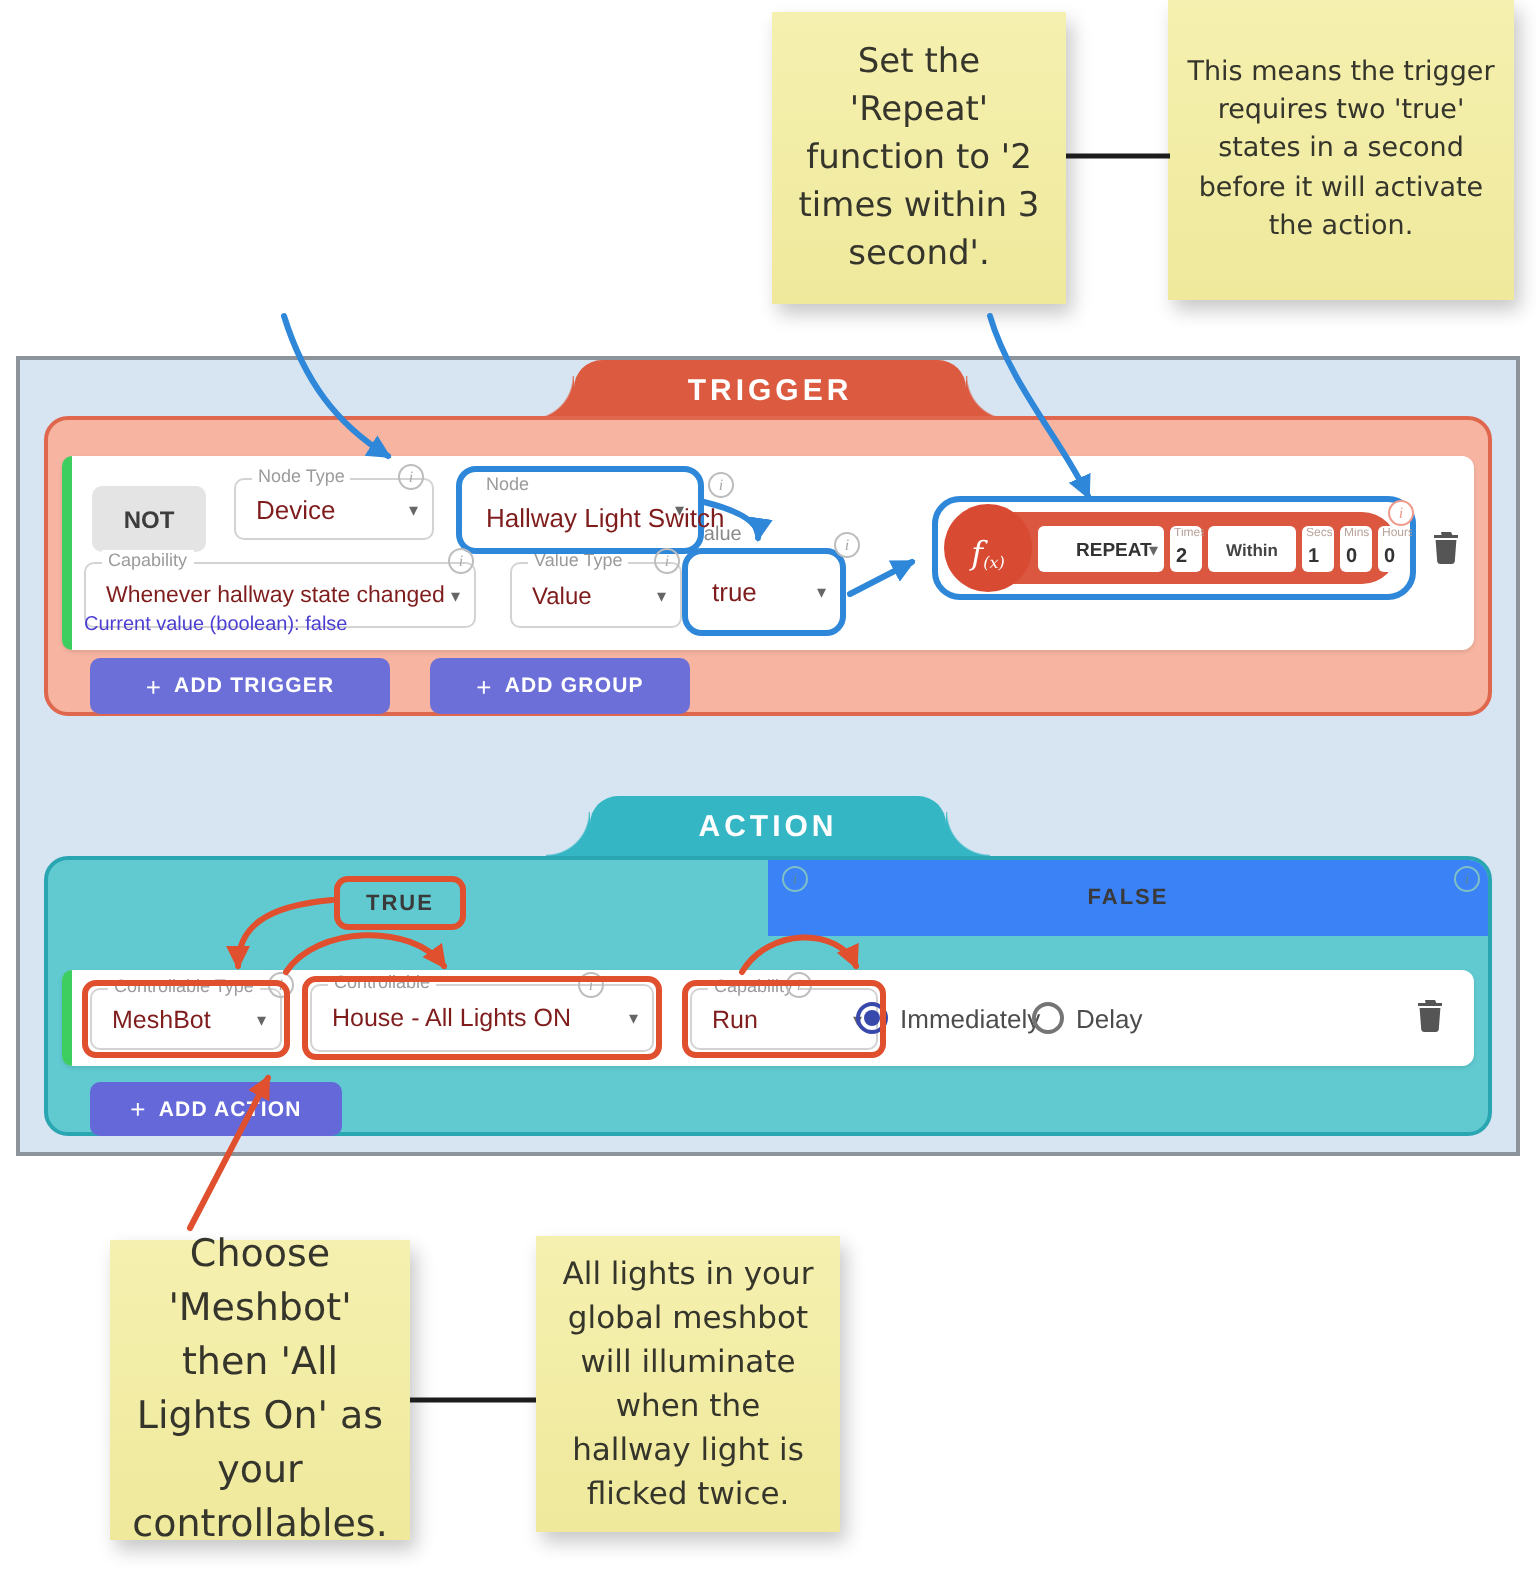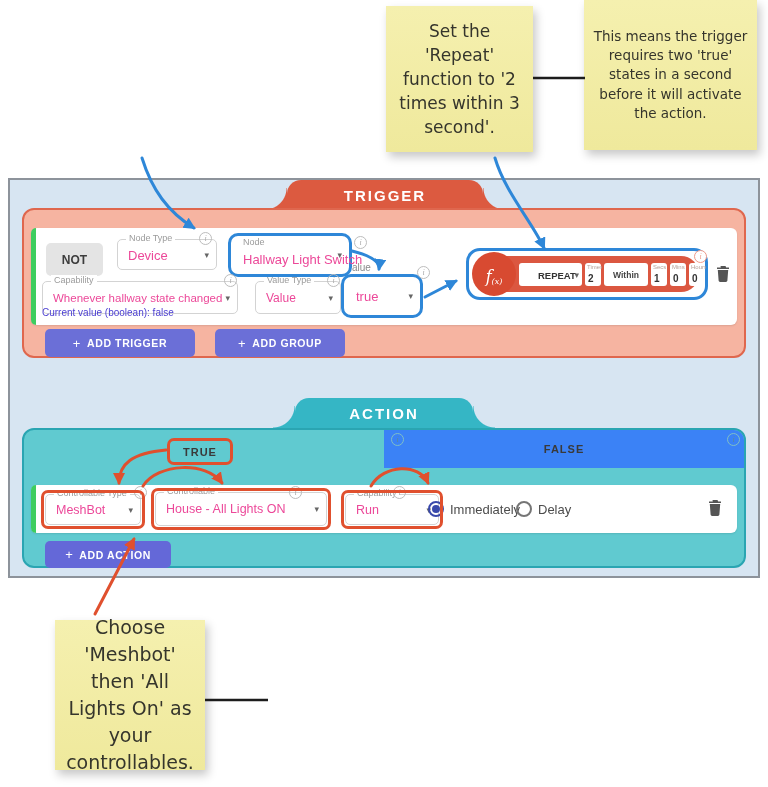--- a/index.html
+++ b/index.html
@@ -10,21 +10,21 @@
   .sectab{position:absolute;display:flex;align-items:center;justify-content:center;color:#fff;font-weight:bold;letter-spacing:2px;font-size:15px;border-radius:14px 14px 0 0;background:var(--c)}
   .sectab::before,.sectab::after{content:"";position:absolute;bottom:0;width:22px;height:22px}
   .sectab::before{left:-22px;background:radial-gradient(circle 22px at 0 0,transparent 21px,var(--c) 22px)}
   .sectab::after{right:-22px;background:radial-gradient(circle 22px at 100% 0,transparent 21px,var(--c) 22px)}
   .panel{position:absolute;box-sizing:border-box;border-radius:12px}
   .card{position:absolute;background:#fff;border-radius:6px;box-shadow:0 1px 2px rgba(0,0,0,.10)}
   .gbar{position:absolute;background:#3ecd5f;border-radius:6px 0 0 6px;z-index:2}
   .fld{position:absolute;background:#fff;border:1px solid #d3d3d3;border-radius:5px;box-sizing:border-box;z-index:3}
   .lab{position:absolute;top:-7px;left:8px;font-size:9px;line-height:10px;color:#9b9b9b;background:#fff;padding:0 3px;white-space:nowrap}
   .labin{position:absolute;top:2px;left:12px;font-size:9px;line-height:9px;color:#9b9b9b;white-space:nowrap}
-  .val{position:absolute;left:10px;top:50%;transform:translateY(-50%);font-size:13px;color:#ec4899;white-space:nowrap}
+  .val{position:absolute;left:10px;top:50%;transform:translateY(-50%);font-size:13px;color:#7f1d1d;white-space:nowrap}
   .car{position:absolute;right:7px;top:50%;transform:translateY(-50%);font-size:9px;color:#666}
   .bluefld{position:absolute;background:#fff;border:3px solid #2e87d8;border-radius:10px;box-sizing:border-box;z-index:4}
   .info{position:absolute;width:13px;height:13px;border:1px solid #bdbdbd;border-radius:50%;background:transparent;color:#a9a9a9;font-size:8px;line-height:11px;text-align:center;font-style:italic;font-family:"Liberation Serif",serif;box-sizing:border-box;z-index:6}
   .btn{position:absolute;background:#6b6fd7;color:#fff;border-radius:5px;display:flex;align-items:center;justify-content:center;gap:6px;font-size:10.5px;font-weight:bold;letter-spacing:.6px;z-index:3}
   .btn .plus{font-size:13px;font-weight:normal}
   .redbox{position:absolute;border:3px solid #e0502e;border-radius:7px;z-index:30;pointer-events:none;box-sizing:border-box}
   .notbtn{position:absolute;background:#e4e4e4;border-radius:5px;color:#3d3d3d;font-size:12px;font-weight:bold;display:flex;align-items:center;justify-content:center;z-index:3}
   .fxpill{position:absolute;background:#db5740;border-radius:18px;z-index:5}
   .fxcirc{position:absolute;border-radius:50%;background:#d84a31;color:#fff;display:flex;align-items:flex-end;justify-content:center;font-family:"DejaVu Serif",serif;font-style:italic;z-index:6;padding-bottom:10px;box-sizing:border-box}
   .tinybox{position:absolute;background:#fff;border-radius:3px;z-index:7}
@@ -200,20 +200,23 @@
   </div>
 
   <div class="btn" style="left:45px;top:541px;width:126px;height:27px;background:#6468d8">
       <span class="plus">+</span>
       <span>ADD ACTION</span>
     </div>
 
   <div class="note" style="left:55px;top:620px;width:150px;height:150px;font-size:19px">
       <span>Choose 'Meshbot' then 'All Lights On' as your controllables.</span>
     </div>
+  <div class="note" style="left:268px;top:618px;width:152px;height:148px;font-size:15.5px">
+      <span>All lights in your global meshbot will illuminate when the hallway light is flicked twice.</span>
+    </div>
 
   <svg class="arrows" width="768" height="787" viewBox="0 0 768 787">
     <defs>
       <marker id="bhead" markerUnits="userSpaceOnUse" markerWidth="14" markerHeight="14" refX="10" refY="6" orient="auto">
           <path d="M0,0 L12,6 L0,12 z" fill="#2e87d8"></path>
         </marker>
       <marker id="rhead" markerUnits="userSpaceOnUse" markerWidth="14" markerHeight="14" refX="10" refY="6" orient="auto">
           <path d="M0,0 L12,6 L0,12 z" fill="#e0502e"></path>
         </marker>
     </defs>

